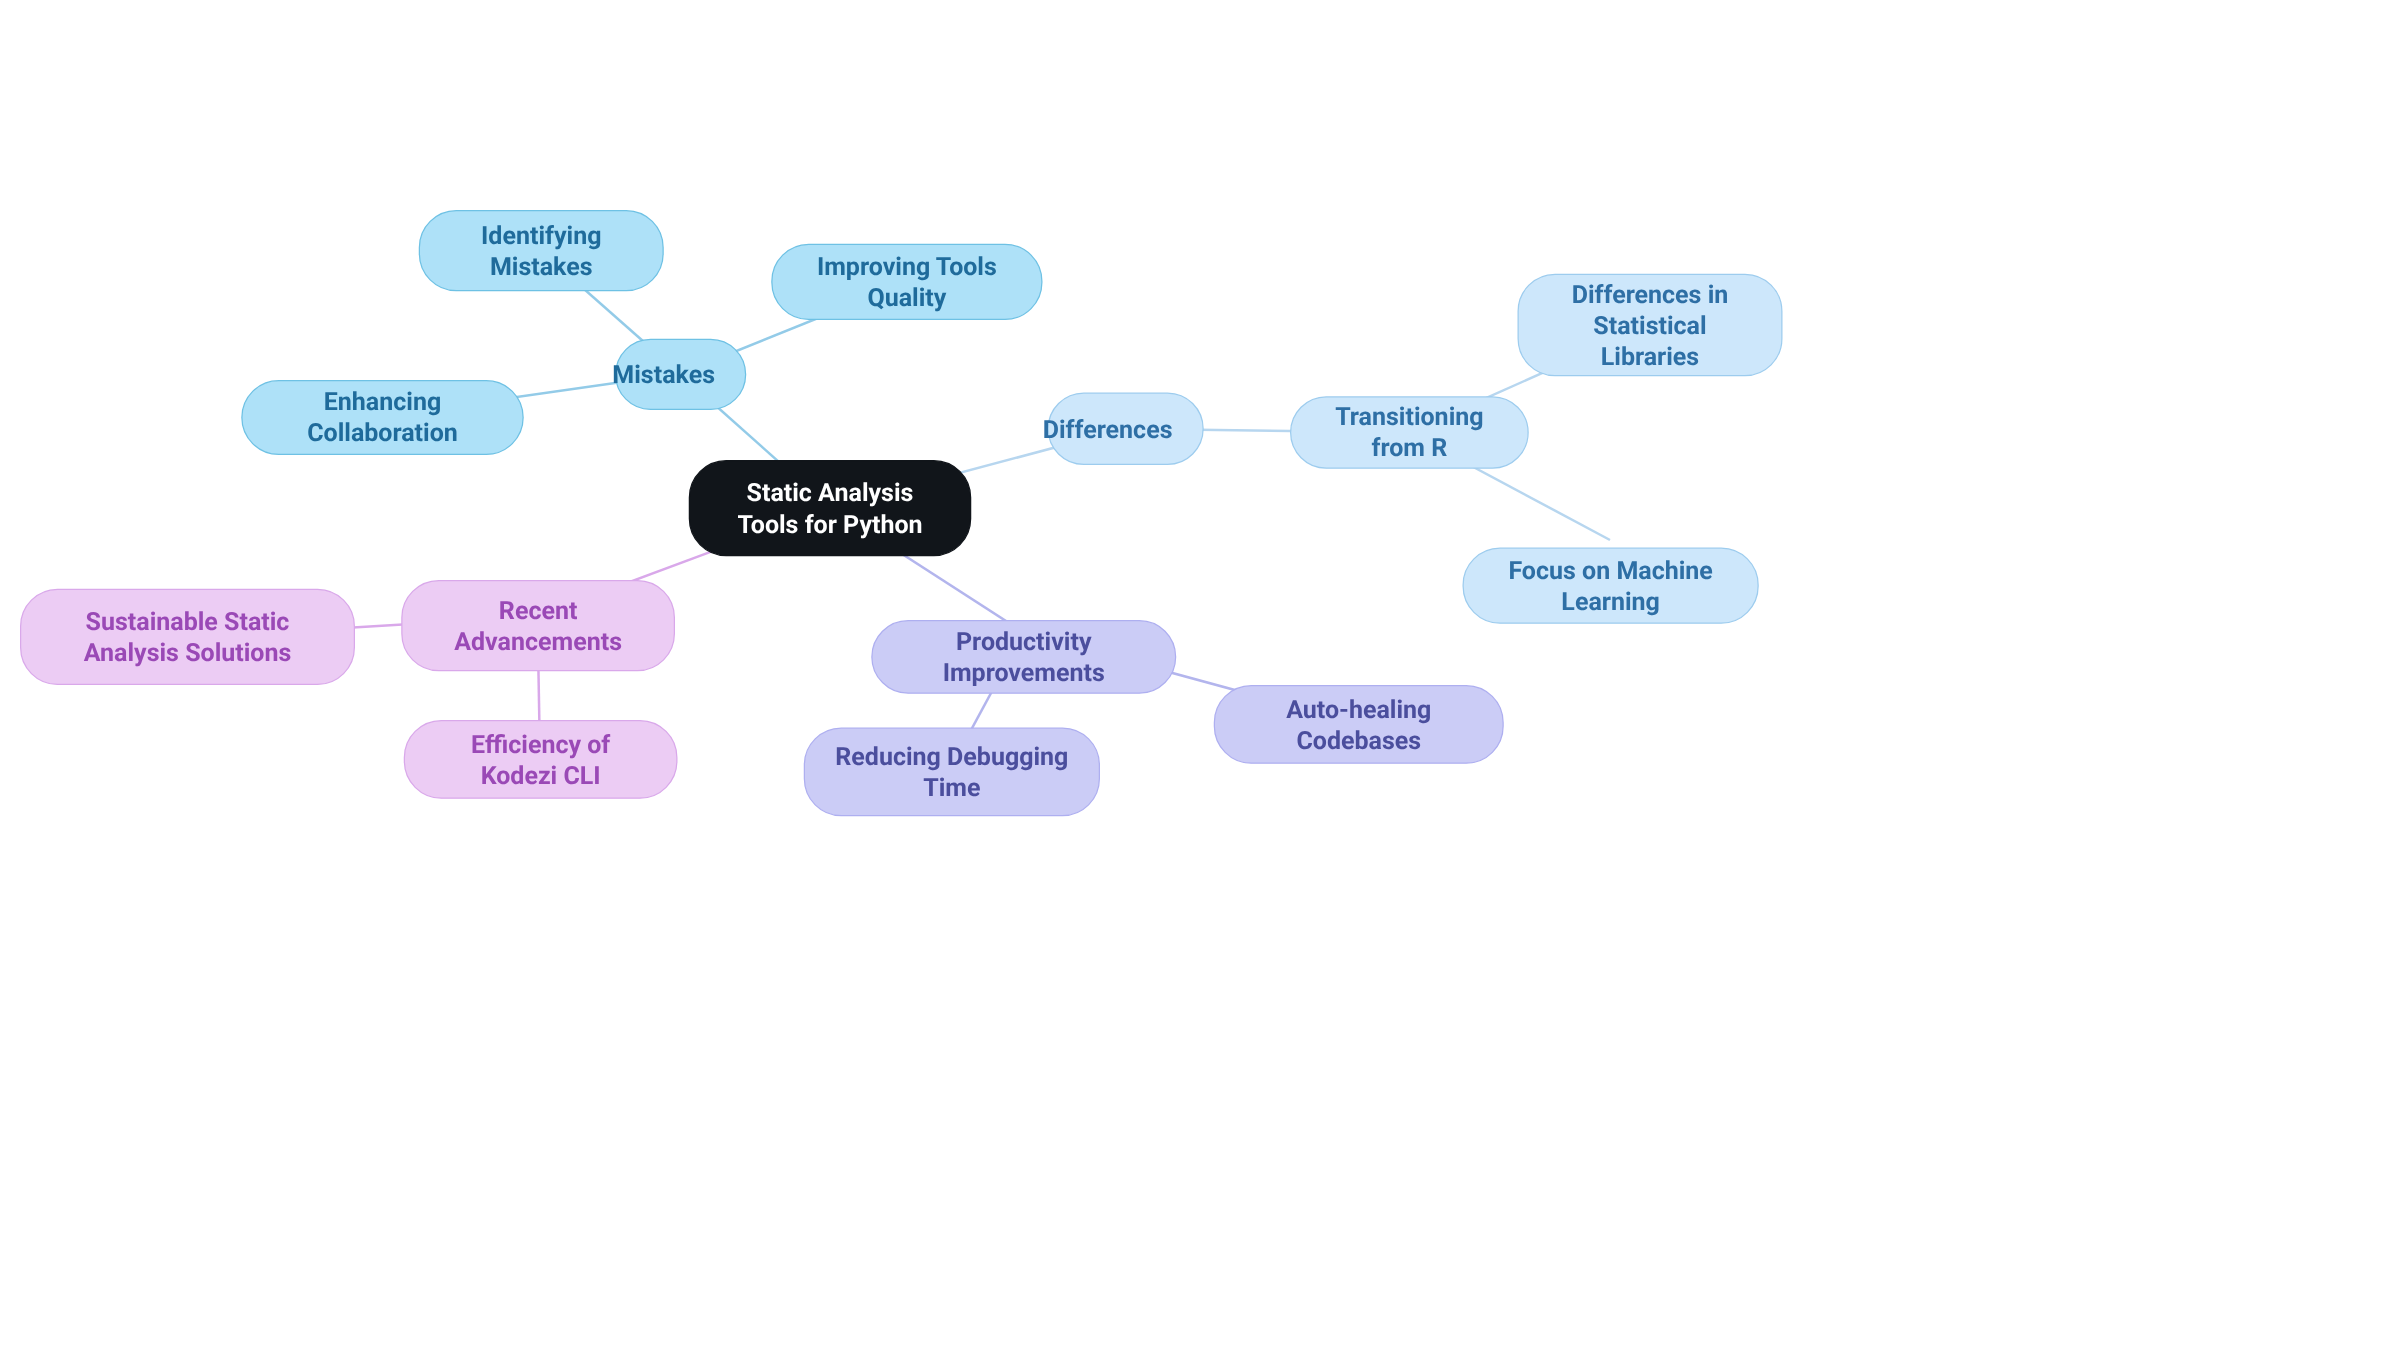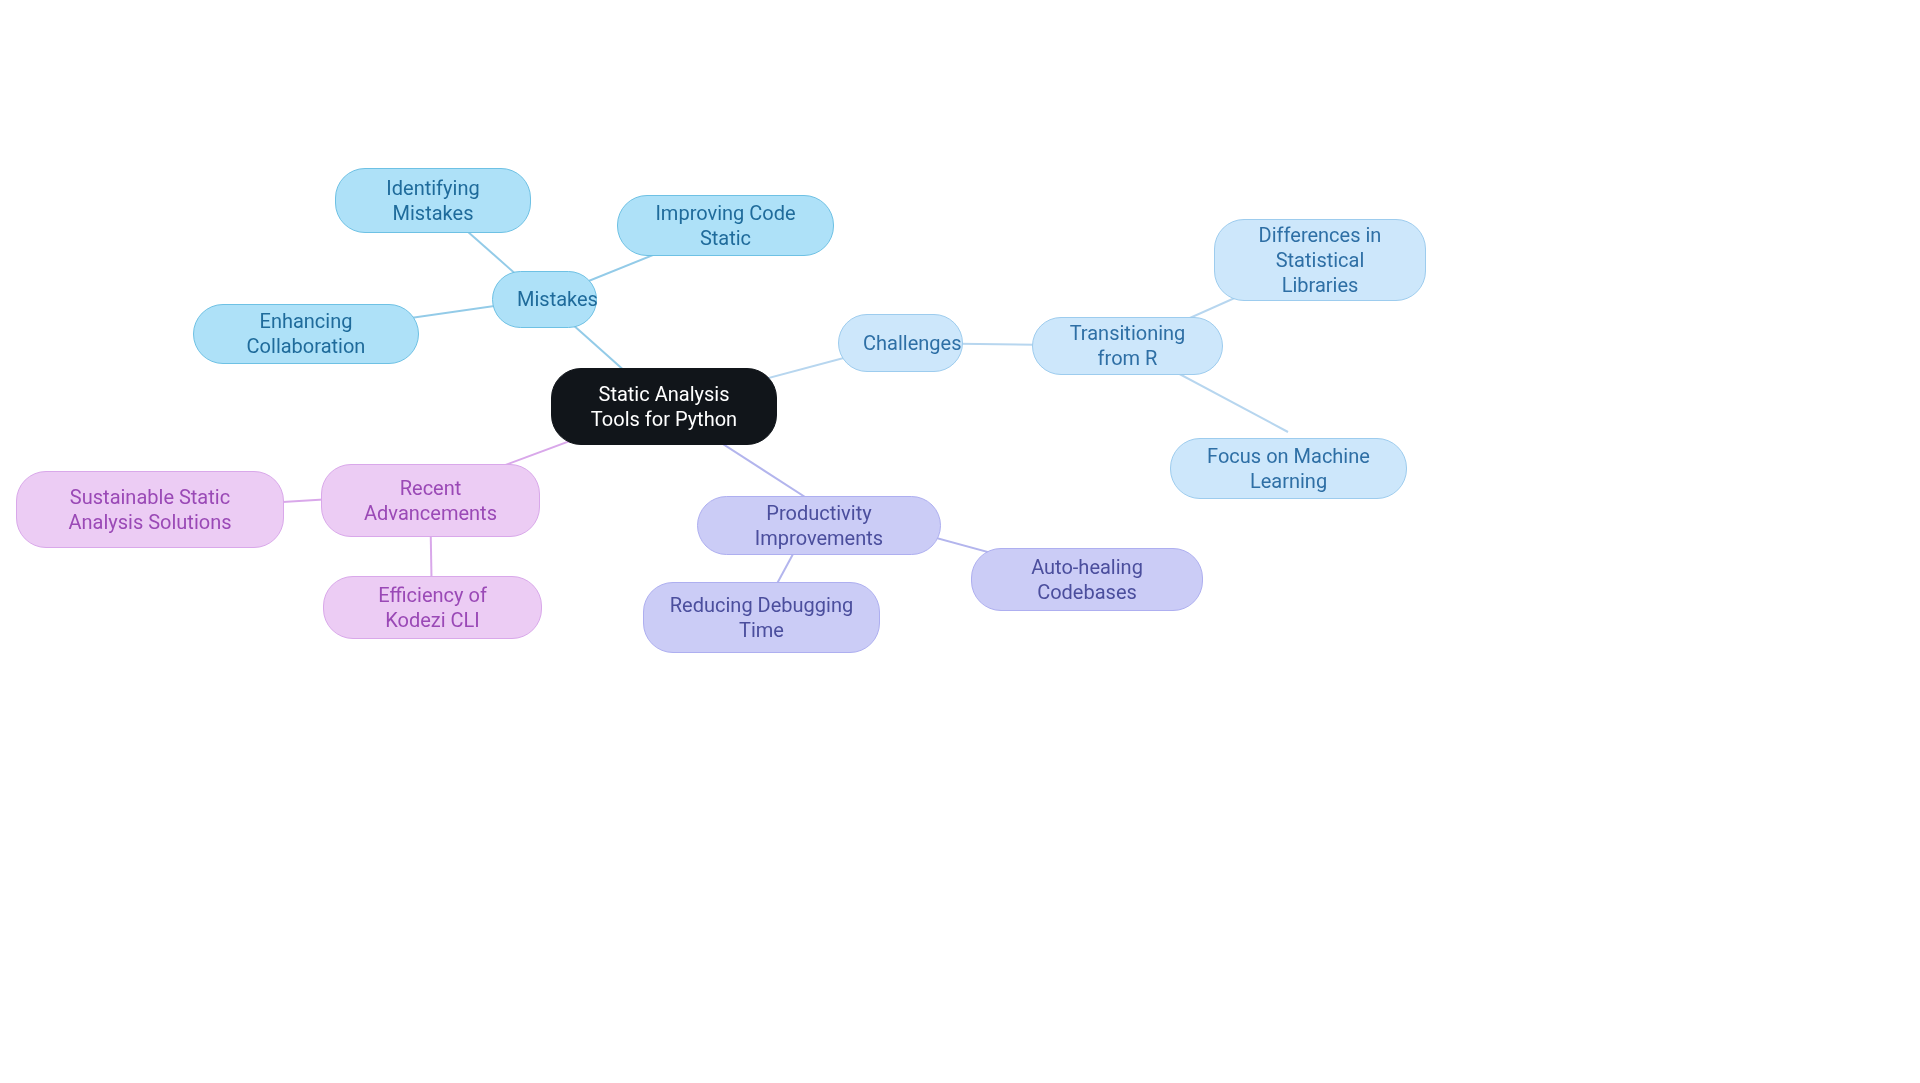--- a/index.html
+++ b/index.html
@@ -22,28 +22,29 @@
     left: 0;
     width: 1920px;
     height: 1083px;
     pointer-events: none;
   }
   .node {
     position: absolute;
     border-radius: 30px;
     display: flex;
     align-items: center;
-    justify-content: flex-start;
+    justify-content: flex-end;
     text-align: center;
     padding: 0 24px;
     box-sizing: border-box;
     font-size: 20px;
     line-height: 1.25;
     border-width: 1px;
     border-style: solid;
+    font-weight: bold;
   }
   .root {
     background: #11151a;
     color: #ffffff;
     border-color: #11151a;
   }
   .blue1 {
     background: #aee1f8;
     border-color: #6ec1e4;
     color: #1f6b9b;
@@ -104,28 +105,28 @@
   <span>Static Analysis Tools for Python</span>
 </div>
 
 <div class="node blue1" style="left:492px; top:271px; width:105px; height:57px;">
   <span>Mistakes</span>
 </div>
 <div class="node blue1" style="left:335px; top:168px; width:196px; height:65px;">
   <span>Identifying Mistakes</span>
 </div>
 <div class="node blue1" style="left:617px; top:195px; width:217px; height:61px;">
-  <span>Improving Code Static</span>
+  <span>Improving Tools Quality</span>
 </div>
 <div class="node blue1" style="left:193px; top:304px; width:226px; height:60px;">
   <span>Enhancing Collaboration</span>
 </div>
 
 <div class="node blue2" style="left:838px; top:314px; width:125px; height:58px;">
-  <span>Challenges</span>
+  <span>Differences</span>
 </div>
 <div class="node blue2" style="left:1032px; top:317px; width:191px; height:58px;">
   <span>Transitioning from R</span>
 </div>
 <div class="node blue2" style="left:1214px; top:219px; width:212px; height:82px;">
   <span>Differences in Statistical Libraries</span>
 </div>
 <div class="node blue2" style="left:1170px; top:402px; width:237px; height:61px;margin-top:36px;">
   <span>Focus on Machine Learning</span>
 </div>

